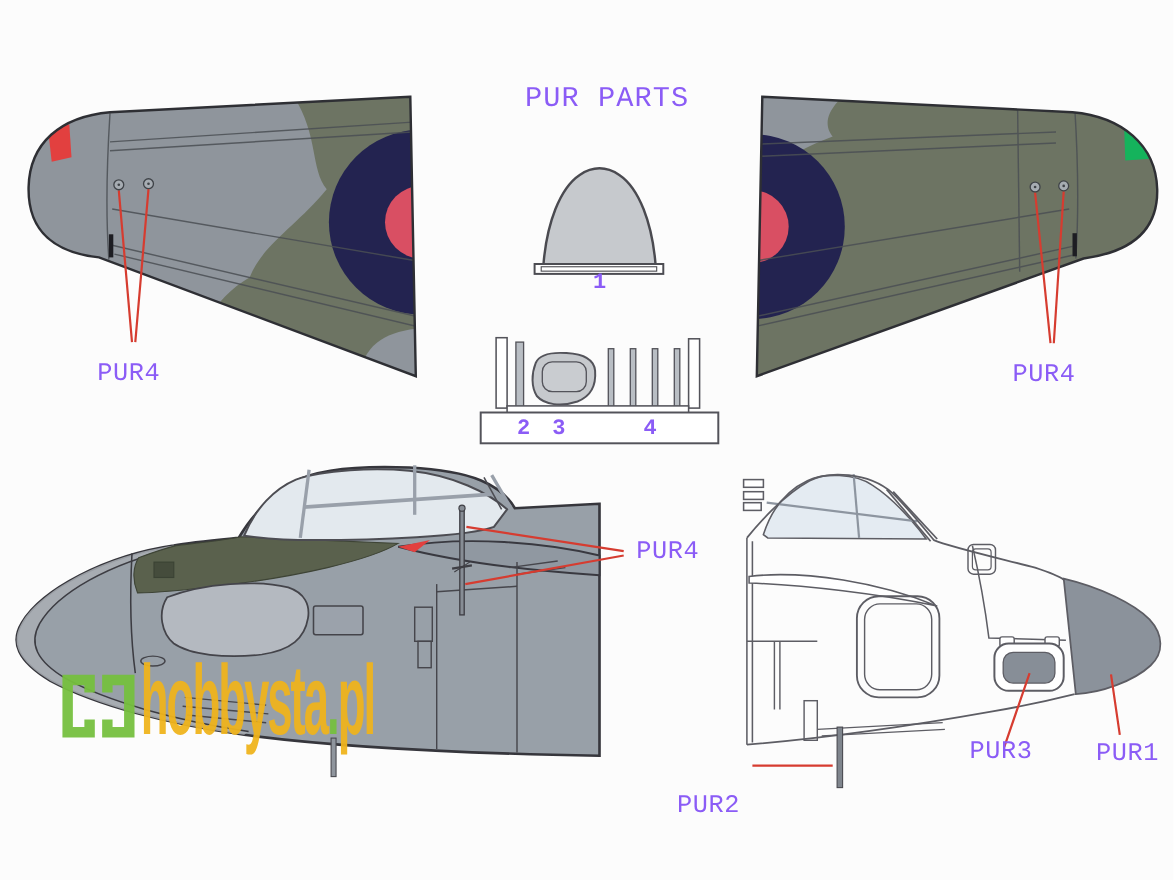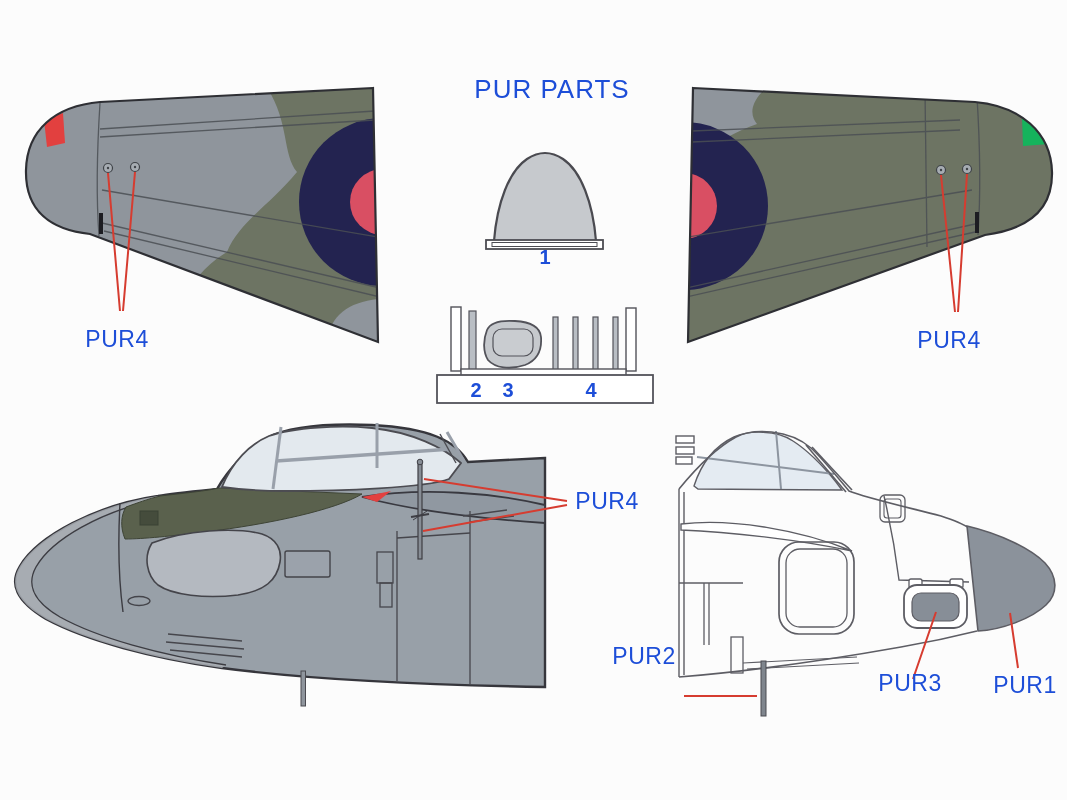--- a/index.html
+++ b/index.html
@@ -1,20 +1,20 @@
 <!DOCTYPE html>
 <html><head>
 <meta charset="utf-8">
 <style>
   html,body{margin:0;padding:0;background:#ffffff;}
   #shot{position:relative;width:1067px;height:800px;background:#fcfcfc;overflow:hidden;
         font-family:"Liberation Sans",sans-serif;}
   #art{position:absolute;left:0;top:0;}
-  .lbl{position:absolute;transform:translate(-50%,-50%);color:#1d4ed8;white-space:nowrap;
-       font-family:Liberation Sans, sans-serif;font-size:23px;letter-spacing:.5px;}
+  .lbl{position:absolute;transform:translate(-50%,-50%);color:#8b5cf6;white-space:nowrap;
+       font-family:Liberation Mono, monospace;font-size:23px;letter-spacing:.5px;}
   .title{font-size:26px;letter-spacing:1px;}
   .digit{font-size:20px;font-weight:700;letter-spacing:0;}
   .watermark{position:absolute;left:52px;top:588px;width:360px;height:112px;opacity:.94;}
   .wm-icon{position:absolute;left:0;top:16px;}
   .wm-text{position:absolute;left:76px;top:4px;font-weight:700;font-size:90px;line-height:1;
            letter-spacing:-4px;color:#f0b41c;transform:scaleX(.46);transform-origin:0 0;
            font-family:"Liberation Sans",sans-serif;}
   .wm-dot{color:#76c03e;}
 </style>
 </head>
@@ -190,18 +190,25 @@
 </svg>
 
 <div class="lbl title" style="left:552px;top:89px">PUR PARTS</div>
 <div class="lbl digit" style="left:545px;top:257px">1</div>
 <div class="lbl digit" style="left:476px;top:390px">2</div>
 <div class="lbl digit" style="left:508px;top:390px">3</div>
 <div class="lbl digit" style="left:591px;top:390px">4</div>
 <div class="lbl" style="left:117px;top:339px">PUR4</div>
 <div class="lbl" style="left:949px;top:340px">PUR4</div>
 <div class="lbl" style="left:607px;top:501px">PUR4</div>
-<div class="lbl" style="left:644px;top:656px">PUR2</div>
+<div class="lbl" style="left:644px;top:732px">PUR2</div>
 <div class="lbl" style="left:910px;top:683px">PUR3</div>
 <div class="lbl" style="left:1025px;top:685px">PUR1</div>
 
-
+<div class="watermark">
+  <svg class="wm-icon" width="76" height="70" viewBox="0 0 80 72">
+    <path d="M31,26 L31,14 L10,14 L10,64 L31,64 L31,52" fill="none" stroke-width="10" stroke="#76c03e"></path>
+    <path d="M48,26 L48,14 L69,14 L69,64 L48,64 L48,52" fill="none" stroke-width="10" stroke="#76c03e"></path>
+  </svg>
+  <div class="wm-text"><span>hobbysta</span><span class="wm-dot">.</span><span>pl</span></div>
 </div>
 
+</div>
+
 </body></html>

